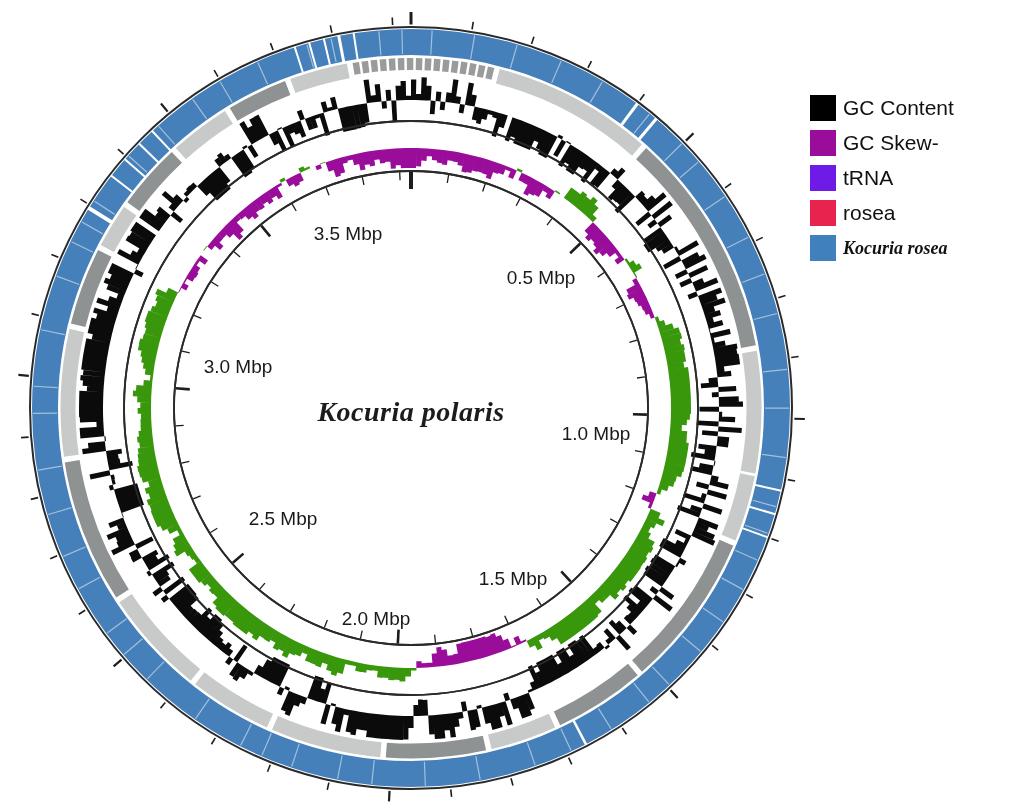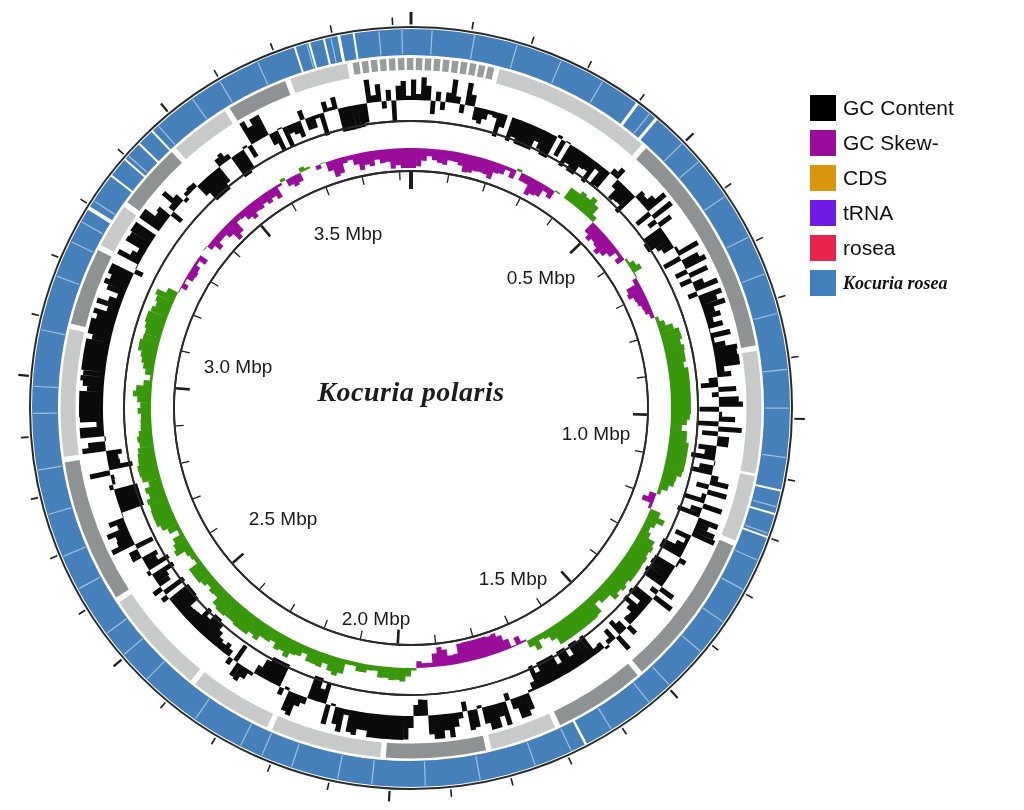--- a/index.html
+++ b/index.html
@@ -225,36 +225,32 @@
       <line x1="400.0685721383538" y1="180.26220365318008" x2="399.6850132660153" y2="172.27140378136184" stroke="#1d1d1d" stroke-width="1.3"></line>
       <text x="541" y="283.65" text-anchor="middle" fill="#1a1a1a" font-size="19" font-family="&quot;Liberation Sans&quot;, sans-serif">0.5 Mbp</text>
       <text x="596" y="439.65" text-anchor="middle" fill="#1a1a1a" font-size="19" font-family="&quot;Liberation Sans&quot;, sans-serif">1.0 Mbp</text>
       <text x="513" y="584.65" text-anchor="middle" fill="#1a1a1a" font-size="19" font-family="&quot;Liberation Sans&quot;, sans-serif">1.5 Mbp</text>
       <text x="376" y="624.65" text-anchor="middle" fill="#1a1a1a" font-size="19" font-family="&quot;Liberation Sans&quot;, sans-serif">2.0 Mbp</text>
       <text x="283" y="524.65" text-anchor="middle" fill="#1a1a1a" font-size="19" font-family="&quot;Liberation Sans&quot;, sans-serif">2.5 Mbp</text>
       <text x="238" y="372.65" text-anchor="middle" fill="#1a1a1a" font-size="19" font-family="&quot;Liberation Sans&quot;, sans-serif">3.0 Mbp</text>
       <text x="348" y="239.65" text-anchor="middle" fill="#1a1a1a" font-size="19" font-family="&quot;Liberation Sans&quot;, sans-serif">3.5 Mbp</text>
     </svg>
 
-  <div class="center-title" style="left: 411px; top: 392px;">Kocuria polaris</div>
+  <div class="center-title" style="left: 411px; top: 412px;">Kocuria polaris</div>
 
   <div class="legend">
     <div class="legend-row">
       <span class="swatch" style="background: rgb(0, 0, 0);"></span>
       <span class="legend-label">GC Content</span>
     </div>
     <div class="legend-row">
       <span class="swatch" style="background: rgb(154, 13, 154);"></span>
       <span class="legend-label">GC Skew-</span>
     </div>
     <div class="legend-row">
-      <span class="swatch" style="background: rgb(216, 150, 13);"></span>
-      <span class="legend-label">CDS</span>
-    </div>
-    <div class="legend-row">
       <span class="swatch" style="background: rgb(111, 27, 232);"></span>
       <span class="legend-label">tRNA</span>
     </div>
     <div class="legend-row">
       <span class="swatch" style="background: rgb(232, 35, 78);"></span>
       <span class="legend-label">rosea</span>
     </div>
     <div class="legend-row">
       <span class="swatch" style="background: rgb(64, 128, 189);"></span>
       <span class="legend-label species">Kocuria rosea</span>

